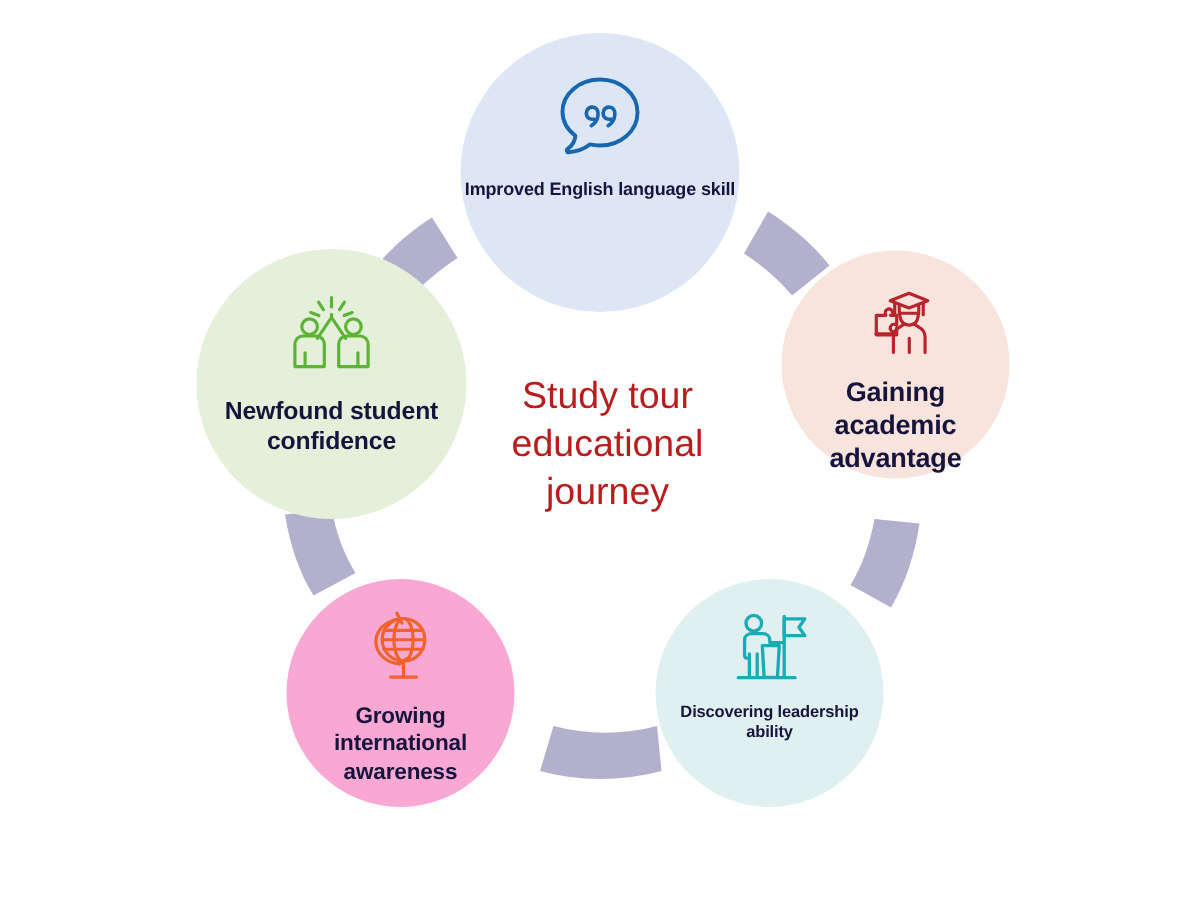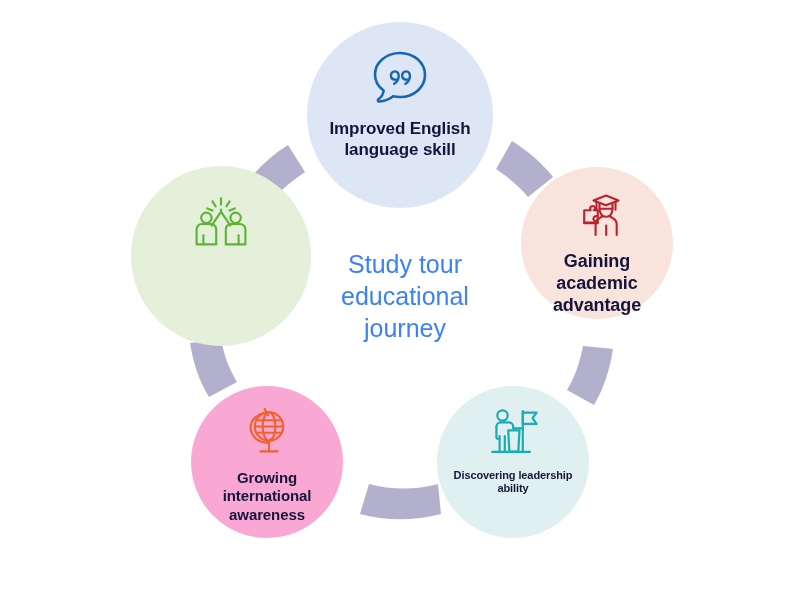--- a/index.html
+++ b/index.html
@@ -47,21 +47,21 @@
     line-height: 1.22;
   }
 
   
   #node-english {
     left: 307px; top: 22px;
     width: 186px; height: 186px;
     background: #dde6f5;
     padding-top: 27px;
   }
-  #node-english .node-label { font-size: 17px; margin-top: 14px; }
+  #node-english .node-label { font-size: 12px; margin-top: 14px; text-align: right; }
 
   #node-academic {
     left: 521px; top: 167px;
     width: 152px; height: 152px;
     background: #f8e3dd;
     padding-top: 22px;
   }
   #node-academic .node-label { font-size: 18px; margin-top: 10px; }
 
   #node-leadership {
@@ -87,21 +87,21 @@
     padding-top: 30px;
   }
   #node-confidence .node-label { font-size: 16.5px; margin-top: 14px; }
 
   #center-title {
     position: absolute;
     left: 300px;
     top: 248px;
     width: 210px;
     text-align: center;
-    color: #3b82f6;
+    color: #b91c1c;
     font-size: 25px;
     line-height: 1.28;
     font-weight: normal;
   }
 </style>
 </head>
 <body>
 
 <div id="stage">
 
@@ -230,17 +230,18 @@
 
           <circle cx="45.6" cy="21.8" r="5.2"></circle>
 
           <path d="M55.4 48.4 L55.4 33.4 C55.4 30.4 53 28 50 28 L41.2 28 C38.2 28 35.8 30.4 35.8 33.4 L35.8 48.4 Z"></path>
 
           <path d="M40.4 29.6 L31.8 16.8"></path>
           <path d="M48.6 39.2 L48.6 48.2"></path>
         </g>
       </svg>
     </span>
+    <span class="node-label">Newfound student confidence</span>
   </div>
 
   <div id="center-title">Study tour educational journey</div>
 
 </div>
 
 </body></html>

